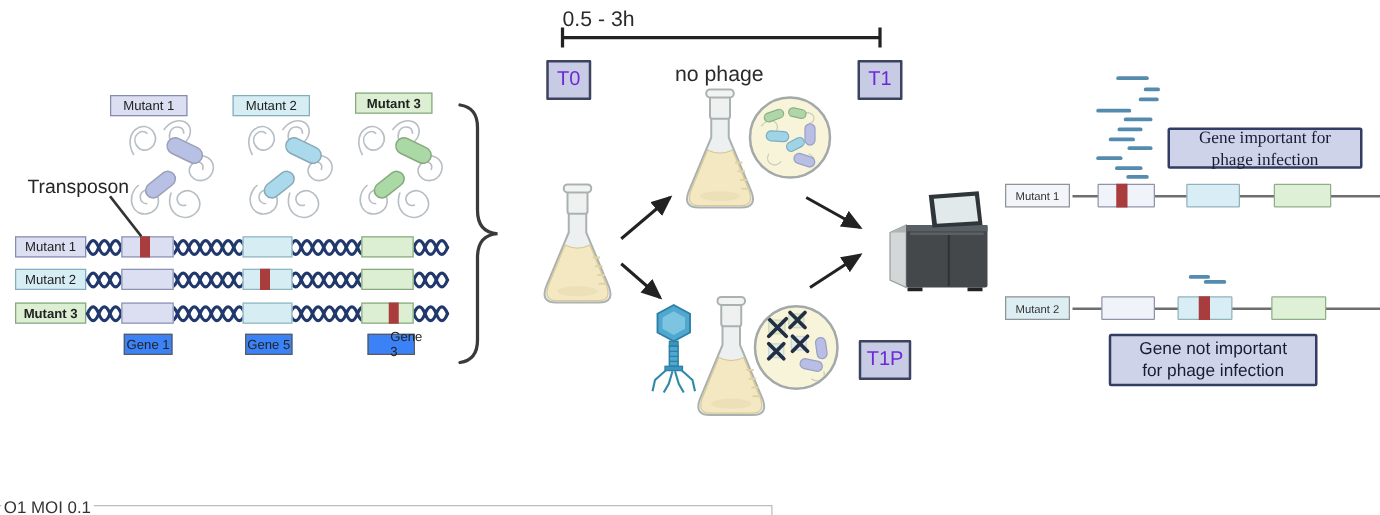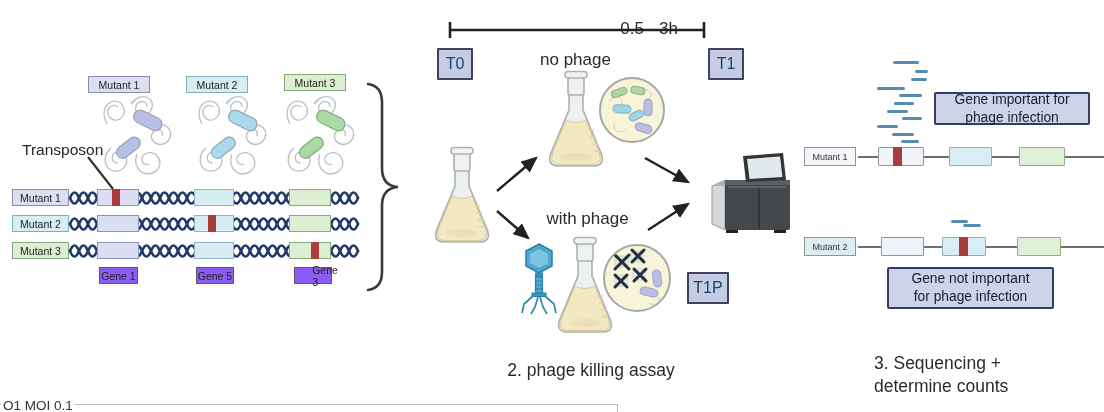--- a/index.html
+++ b/index.html
@@ -4,30 +4,30 @@
 <style>
   html,body{margin:0;padding:0;background:#fff;}
   .stage{position:relative;width:1104px;height:412px;background:#ffffff;overflow:hidden;
          font-family:"Liberation Sans",sans-serif;color:#2b2b2b;}
   .abs{position:absolute;}
   svg{overflow:visible;display:block;}
   .chip{display:flex;align-items:center;justify-content:center;font-size:10.5px;color:#222;
         border:1.4px solid;box-sizing:border-box;background:#fff;}
   .chip.lav{background:var(--c-lavender);border-color:var(--c-lavenderBorder);}
   .chip.blu{background:var(--c-blue);border-color:var(--c-blueBorder);}
-  .chip.grn{background:var(--c-green);border-color:var(--c-greenBorder);}
+  .chip.grn{background:var(--c-green);border-color:var(--c-greenBorder);font-weight:bold;}
   .genebox{position:absolute;box-sizing:border-box;border:1.3px solid;}
   .genebox.lav{background:var(--c-lavender);border-color:#8d93b8;}
   .genebox.blu{background:var(--c-blue);border-color:#8fb6c2;}
   .genebox.grn{background:var(--c-green);border-color:#87ab7f;}
   .redins{position:absolute;top:-1px;bottom:-1px;width:8px;background:var(--c-red);}
-  .glabel{display:flex;align-items:center;justify-content:center;background:#8b5cf6;
+  .glabel{display:flex;align-items:center;justify-content:center;background:#3b82f6;
           border:1.5px solid #5a5a5a;font-size:10.5px;color:#222;box-sizing:border-box;}
   .tbox{display:flex;align-items:center;justify-content:center;background:var(--c-tbox);
-        border:2px solid var(--c-tboxBorder);color:#0c4a6e;font-size:16px;box-sizing:border-box;border-radius:1px;}
+        border:2px solid var(--c-tboxBorder);color:#6d28d9;font-size:16px;box-sizing:border-box;border-radius:1px;}
   .infobox{display:flex;align-items:center;justify-content:center;background:var(--c-infobox);
         border:2px solid var(--c-infoboxBorder);color:#181c33;font-size:13.8px;line-height:1.3;
         text-align:center;white-space:pre-line;box-sizing:border-box;border-radius:2px;}
   .sect-title{font-size:17.5px;color:#2b2b2b;}
   .flowlabel{font-size:17px;color:#2a2a2a;}
   .read{position:absolute;height:3px;border-radius:2px;background:var(--c-read);}
   .track-line{position:absolute;height:2px;background:#6e6e6e;}
   .trackbox{position:absolute;height:19px;box-sizing:border-box;border:1.3px solid #8a8a8a;border-radius:1px;}
   .t-lav{background:#f1f3fa;border-color:#9094a8;}
   .t-blu{background:#d8edf4;border-color:#8fb2bd;}
@@ -150,29 +150,28 @@
       <span>Gene 1</span>
     </div>
   <div class="abs glabel" style="left:196px;top:267px;width:38px;height:17px;">
       <span>Gene 5</span>
     </div>
   <div class="abs glabel" style="left:294px;top:267px;width:38px;height:17px;padding-left:24px;">
       <span>Gene 3</span>
     </div>
 
 
-  <div class="abs flowlabel" style="left:424px;top:6px;width:254px;text-align:right;margin-top:13px;">0.5 - 3h</div>
+  <div class="abs flowlabel" style="left:450px;top:6px;width:254px;text-align:left;">0.5 - 3h</div>
   <div class="abs tbox" style="left:437px;top:48px;width:36px;height:32px;">
       <span>T0</span>
     </div>
-  <div class="abs tbox" style="left:708px;top:48px;width:36px;height:32px;align-items:center;">
+  <div class="abs tbox" style="left:686px;top:48px;width:36px;height:32px;align-items:center;">
       <span>T1</span>
     </div>
   <div class="abs flowlabel" style="left:540px;top:50px;width:90px;text-align:left;">no phage</div>
-  <div class="abs flowlabel" style="left:540px;top:209px;width:95px;text-align:center;">with phage</div>
 
   <div class="abs" style="left:424px;top:146px;">
     <svg width="76" height="102" viewBox="0 0 76 102">
       <path d="M31,24 L31,40 L13,83 Q8,96 21,96 L55,96 Q68,96 63,83 L45,40 L45,24 Z" fill="#edf0f0" stroke="#aab1b1" stroke-width="1.6"></path>
       <path d="M28,50 L14.5,83 Q11,94.5 21,94.5 L55,94.5 Q65,94.5 61.5,83 L48,50 Q38,55 28,50 Z" fill="#f4e8c2" stroke="#d8c997" stroke-width="1"></path>
       <ellipse cx="38" cy="87" rx="16" ry="4" fill="#e9ddb4" opacity="0.8"></ellipse>
       <g stroke="#dfd3a6" stroke-width="1.6">
           <path d="M50,60 h6 M52,67 h6 M54,74 h6 M55,81 h6"></path>
         </g>
       <rect x="30" y="4" width="16" height="21" rx="2" fill="#eff1f1" stroke="#aab1b1" stroke-width="1.6"></rect>
@@ -276,41 +275,40 @@
       <rect x="19" y="30" width="65" height="5" fill="#596065"></rect>
       <rect x="22" y="36" width="59" height="2" fill="#6b7276" opacity="0.6"></rect>
       <line x1="53" y1="38" x2="53" y2="79" stroke="#2e3133" stroke-width="1.5"></line>
       <polygon points="37,6 77,3 80,30 40,32" fill="#303539"></polygon>
       <polygon points="41,9 74,6.5 76.5,27 43.5,29" fill="#e2e9eb"></polygon>
       <rect x="20" y="80" width="12" height="3" fill="#222"></rect>
       <rect x="68" y="80" width="12" height="3" fill="#222"></rect>
     </svg>
   </div>
 
-  <div class="abs sect-title" style="left:470px;top:360px;width:242px;text-align:center;">2. phage killing assay</div>
 
   <div class="abs" style="left:0;top:0;width:1104px;height:412px;pointer-events:none;">
       <div class="read" style="left: 893px; top: 61px; width: 26px;"></div>
       <div class="read" style="left: 915px; top: 70px; width: 13px;"></div>
       <div class="read" style="left: 911px; top: 78px; width: 16px;"></div>
       <div class="read" style="left: 877px; top: 87px; width: 28px;"></div>
       <div class="read" style="left: 899px; top: 94px; width: 23px;"></div>
       <div class="read" style="left: 894px; top: 102px; width: 20px;"></div>
       <div class="read" style="left: 887px; top: 110px; width: 21px;"></div>
       <div class="read" style="left: 902px; top: 117px; width: 20px;"></div>
       <div class="read" style="left: 877px; top: 125px; width: 21px;"></div>
       <div class="read" style="left: 892px; top: 133px; width: 22px;"></div>
       <div class="read" style="left: 901px; top: 140px; width: 18px;"></div>
     </div>
   <div class="abs" style="left:0;top:0;width:1104px;height:412px;pointer-events:none;">
       <div class="read" style="left: 951px; top: 220px; width: 17px;"></div>
       <div class="read" style="left: 963px; top: 224px; width: 18px;"></div>
     </div>
 
-  <div class="abs infobox" style="left:934px;top:92px;width:156px;height:33px;">Gene important for
+  <div class="abs infobox" style="left:934px;top:102px;width:156px;height:33px;font-family:Liberation Serif, serif;">Gene important for
 phage infection</div>
   <div class="abs infobox" style="left:887px;top:267px;width:167px;height:42px;">Gene not important
 for phage infection</div>
 
   <div class="track-chip tc-lav" style="left:804px;top:147px;width:52px;">
       <span>Mutant 1</span>
     </div>
   <div class="track-line" style="left:858px;top:156px;width:246px;"></div>
   <div class="trackbox t-lav" style="left:878px;top:147px;width:46px;">
       <div class="tredins" style="left:14px;"></div>
@@ -321,22 +319,20 @@
   <div class="track-chip tc-blu" style="left:804px;top:237px;width:52px;">
       <span>Mutant 2</span>
     </div>
   <div class="track-line" style="left:858px;top:246px;width:246px;"></div>
   <div class="trackbox t-lav" style="left:881px;top:237px;width:43px;"></div>
   <div class="trackbox t-blu" style="left:942px;top:237px;width:44px;">
       <div class="tredins" style="left:16px;"></div>
     </div>
   <div class="trackbox t-grn" style="left:1017px;top:237px;width:44px;"></div>
 
-  <div class="abs sect-title" style="left:874px;top:352px;width:210px;white-space:pre-line;line-height:1.3;">3. Sequencing +
-determine counts</div>
 
   <svg class="abs" style="left:0;top:0;pointer-events:none;" width="1104" height="412" viewBox="0 0 1104 412">
     <defs>
       <marker id="ah" markerWidth="9" markerHeight="8" refX="6" refY="3" orient="auto">
         <polygon points="0,0 7,3 0,6" fill="#222"></polygon>
       </marker>
     </defs>
 
     <g stroke="#222" stroke-width="2.6">
       <line x1="450" y1="30" x2="704" y2="30"></line>

